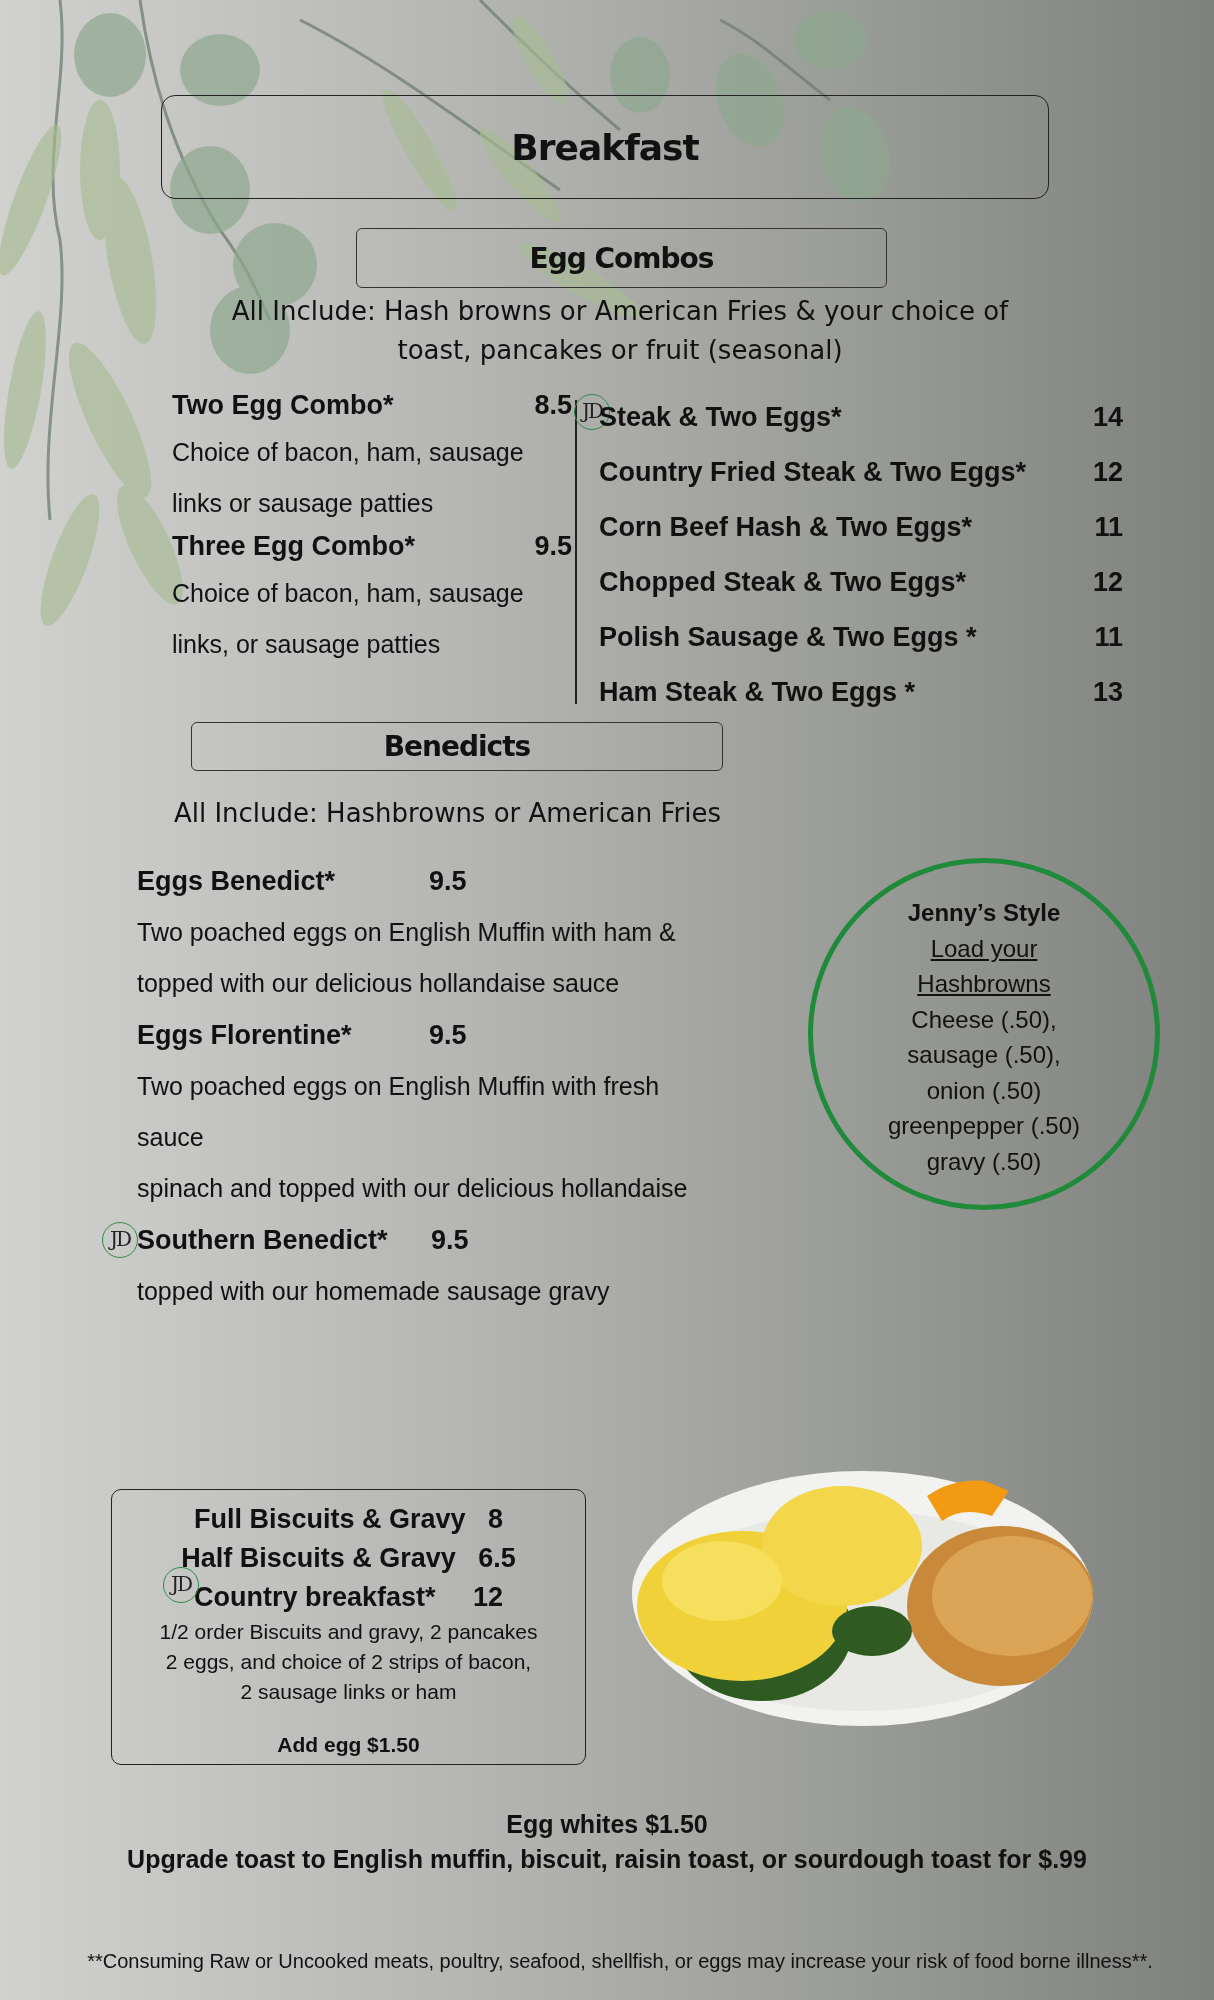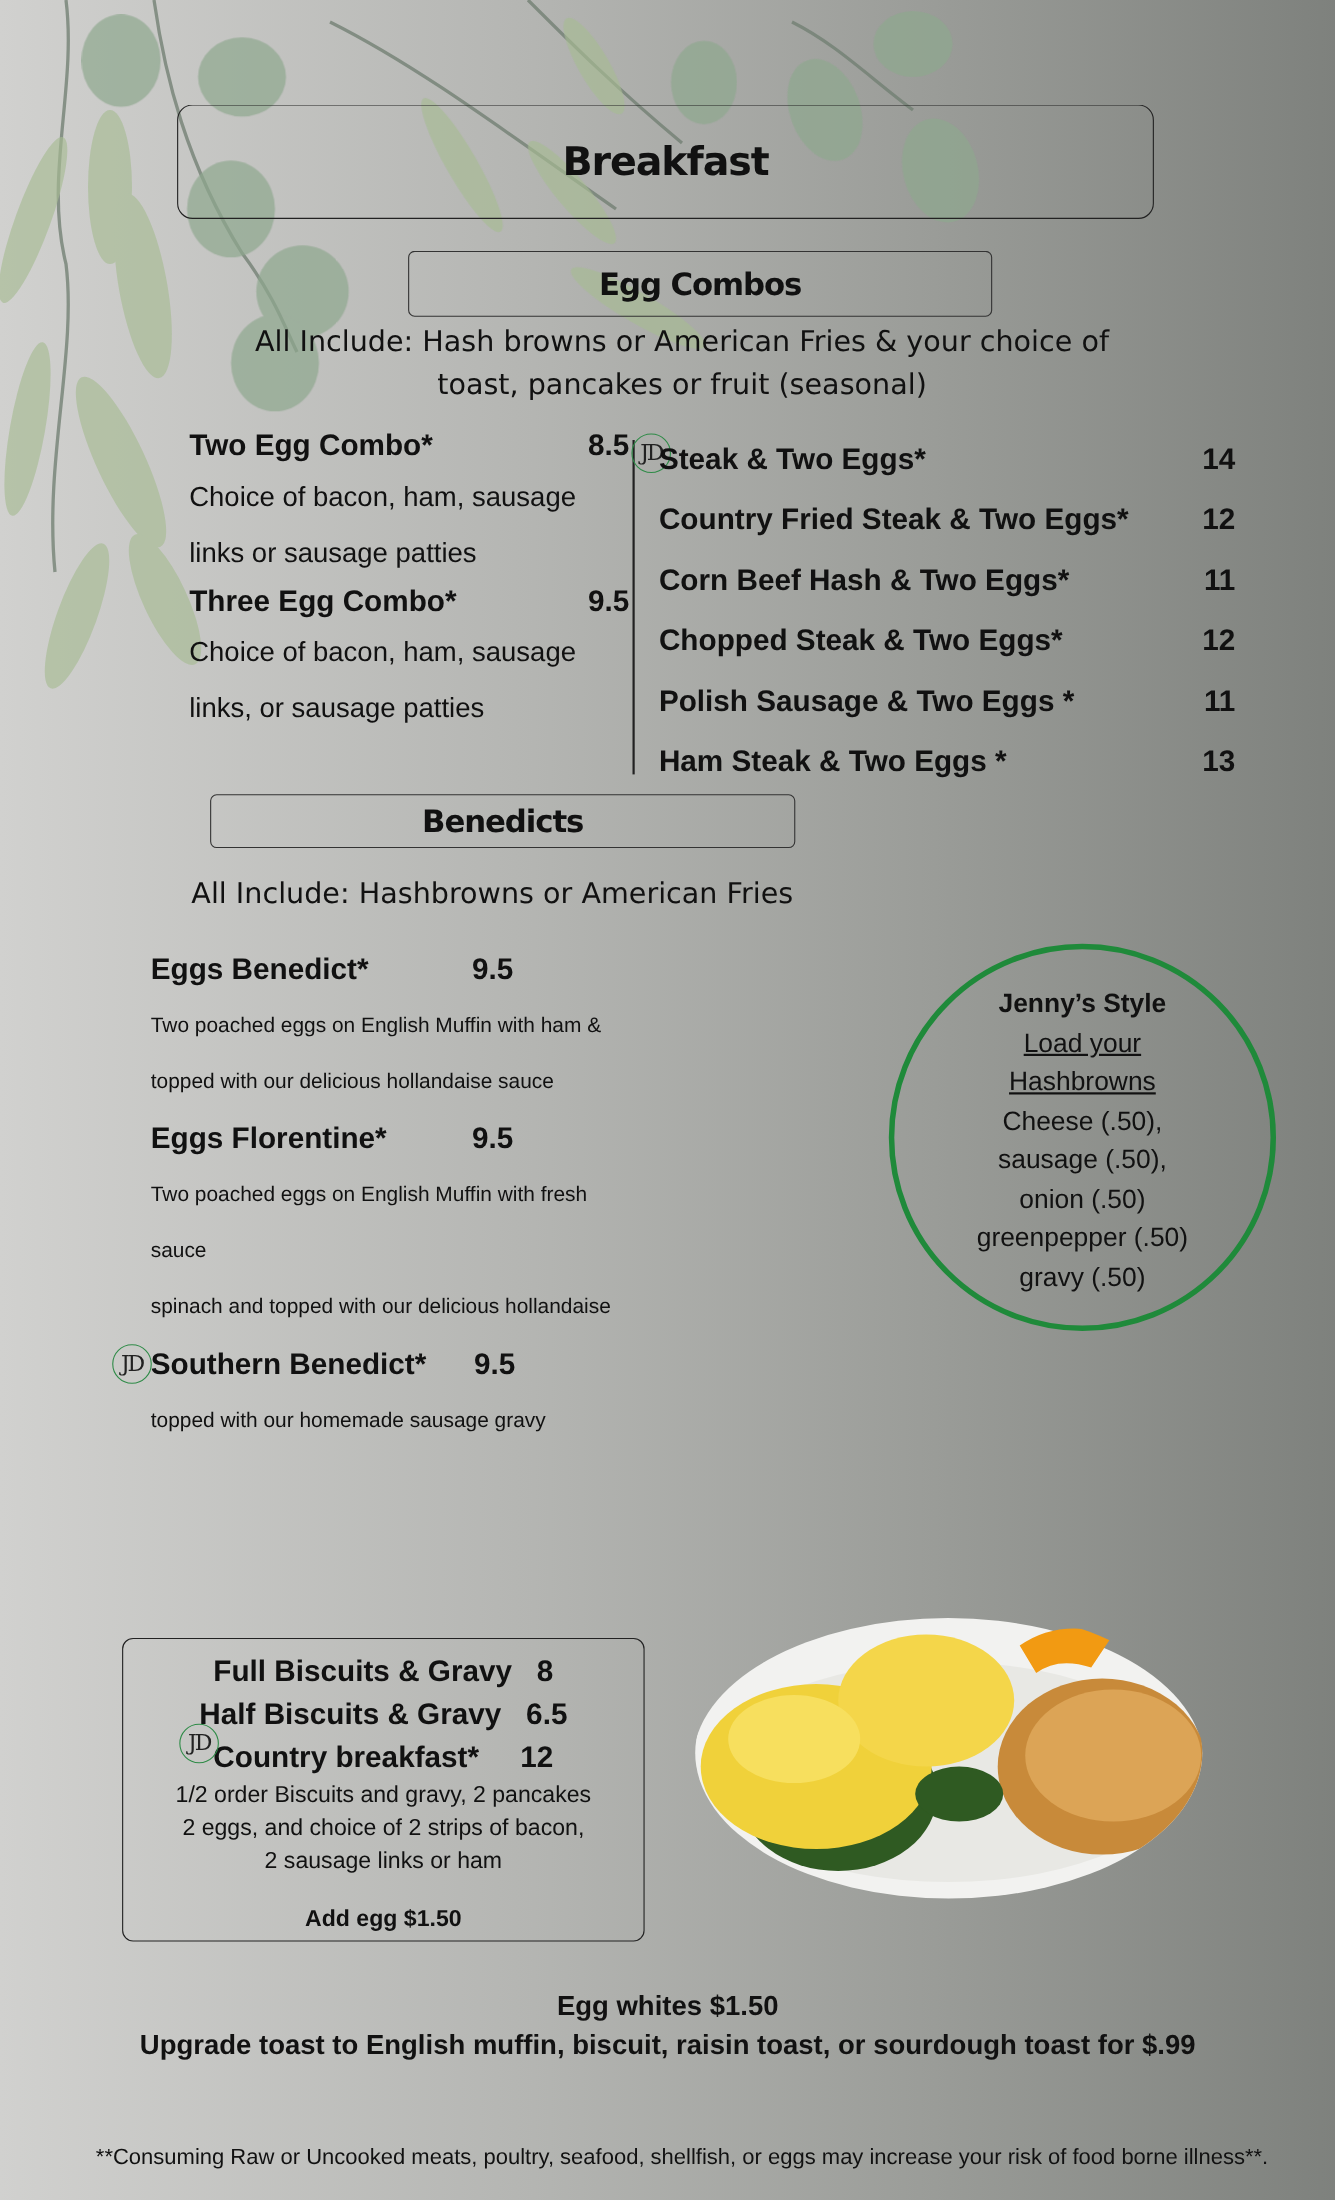--- a/index.html
+++ b/index.html
@@ -42,21 +42,21 @@
   .combo-right .item-row { height: 55px; align-items: center; font-size: 27px; }
 
   .jd {
     position: absolute; width: 36px; height: 36px; border: 1.5px solid #2e8b47; border-radius: 50%;
     font-family: "DejaVu Serif", serif; font-size: 20px; line-height: 32px; text-align: center; color: #222;
     letter-spacing: -2px;
   }
 
   .bene { position: absolute; left: 137px; top: 855px; width: 640px; }
   .bene .item-row { justify-content: flex-start; font-size: 27px; height: 52px; align-items: center; }
-  .bene .desc { text-align: right; line-height: 51px; font-size: 19px; }
+  .bene .desc { text-align: right; line-height: 51px; font-size: 25px; }
 
   .circle {
     position: absolute; left: 808px; top: 858px; width: 352px; height: 352px;
     border: 5px solid #1f8a3a; border-radius: 50%;
     display: flex; flex-direction: column; align-items: center; justify-content: flex-start;
     padding-top: 32px; text-align: center; font-family: "Liberation Sans", sans-serif; font-size: 24px; line-height: 35.5px;
   }
   .circle .c-title { font-weight: bold; }
   .circle .u { text-decoration: underline; }
 
@@ -112,21 +112,21 @@
     <ellipse cx="520" cy="175" rx="14" ry="60" transform="rotate(-40 520 175)"></ellipse>
     <ellipse cx="580" cy="280" rx="14" ry="70" transform="rotate(-60 580 280)"></ellipse>
     <ellipse cx="540" cy="60" rx="14" ry="50" transform="rotate(-30 540 60)"></ellipse>
   </g>
 </svg>
 
 <div class="title-box">
   <span>Breakfast</span>
 </div>
 
-<div class="sub-box" style="left:356px;top:228px;width:531px;height:60px;margin-left:15px;">
+<div class="sub-box" style="left:356px;top:228px;width:531px;height:60px;">
   <span>Egg Combos</span>
 </div>
 
 <div class="include" style="left:120px;top:292px;width:1000px;">
   <div>All Include: Hash browns or American Fries &amp; your choice of</div>
   <div>toast, pancakes or fruit (seasonal)</div>
 </div>
 
 <div class="combo-left">
   <div class="item-row">

